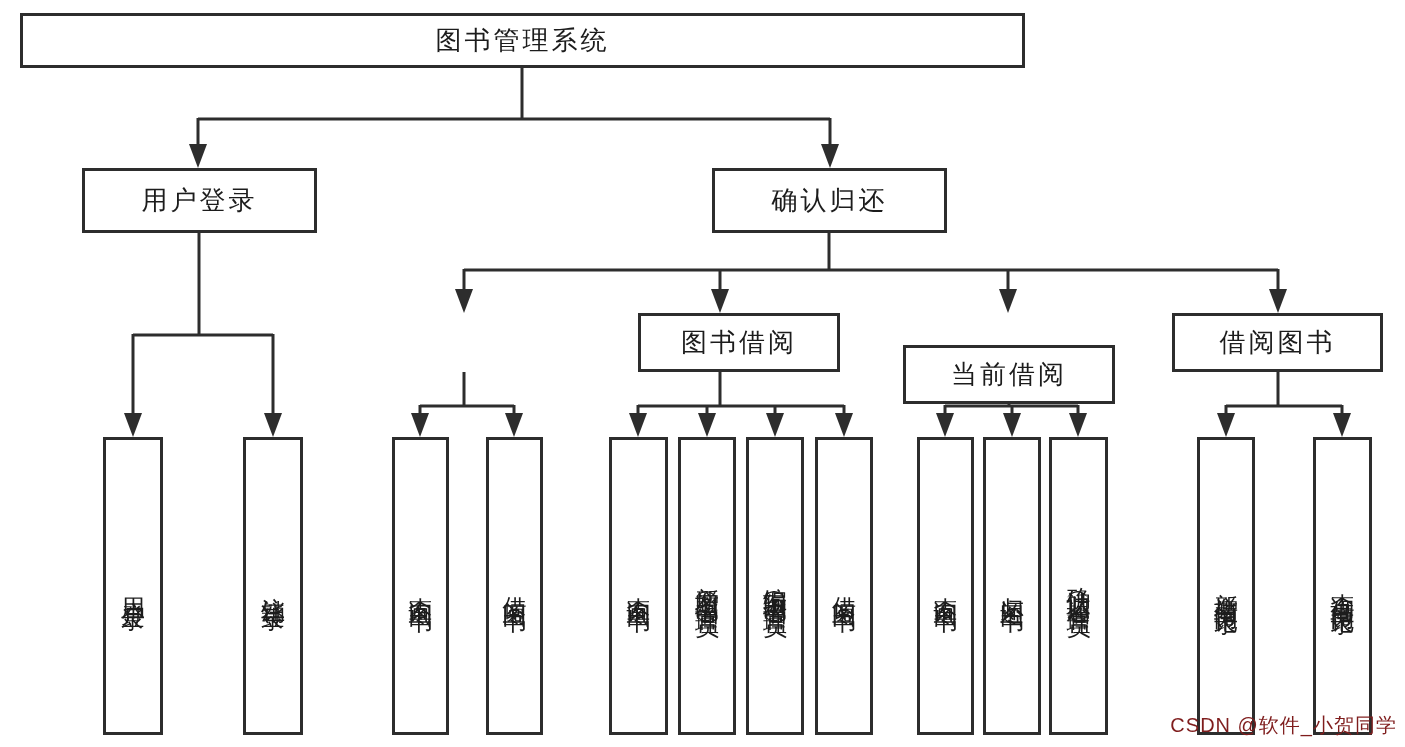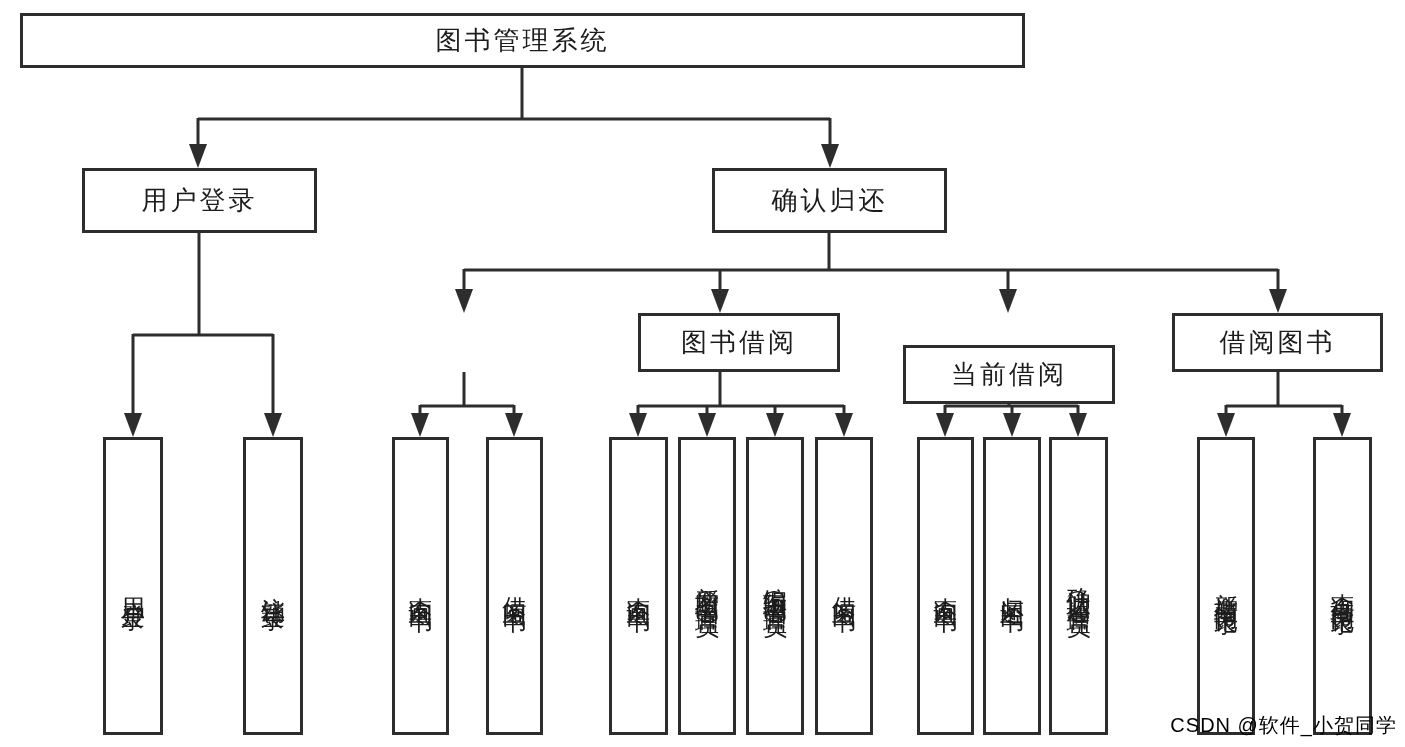--- a/index.html
+++ b/index.html
@@ -51,21 +51,21 @@
   .n-f8 {left:815px; width:58px;}
   .n-f9 {left:917px; width:57px;}
   .n-f10{left:983px; width:58px;}
   .n-f11{left:1049px;width:59px;}
   .n-f12{left:1197px;width:58px;}
   .n-f13{left:1313px;width:59px;}
   .watermark{
     position:absolute;
     right:8px;top:712px;
     font-size:20px;
-    color:#000000;
+    color:#7f1d1d;
     letter-spacing:1px;
     z-index:3;
     white-space:nowrap;
   }
 </style>
 </head>
 <body>
 
 <div class="stage">
 

